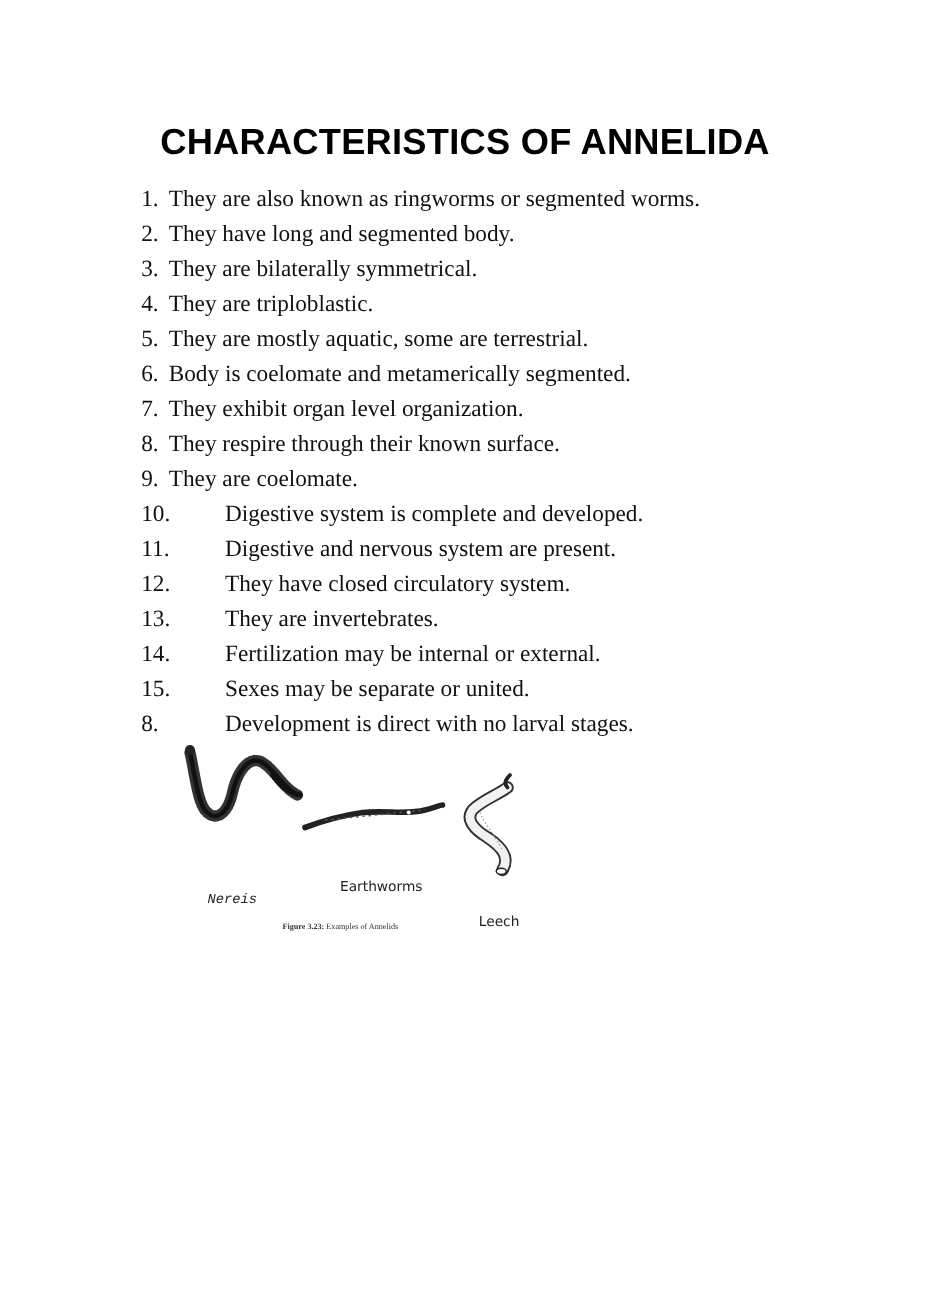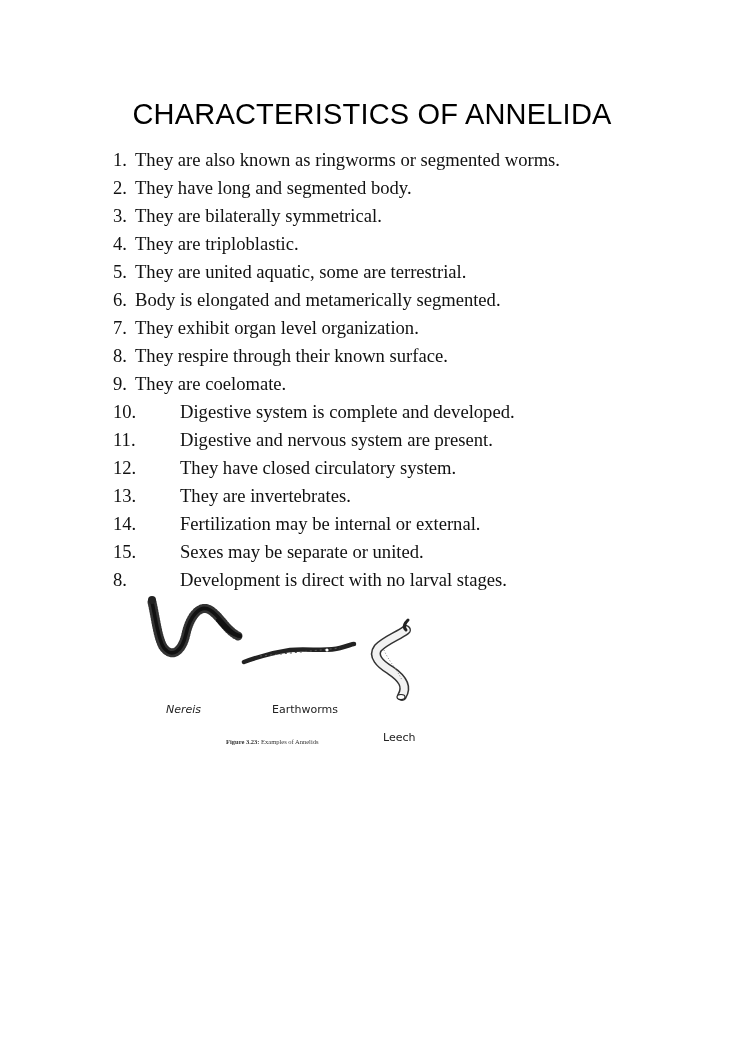--- a/index.html
+++ b/index.html
@@ -14,21 +14,21 @@
       overflow: hidden;
       color: #111111;
     }
     .page-title {
       position: absolute;
       left: 0;
       top: 94px;
       width: 744px;
       text-align: center;
       font-family: "Liberation Sans", sans-serif;
-      font-weight: normal;
+      font-weight: bold;
       font-size: 29px;
       letter-spacing: 0.2px;
       line-height: 40px;
       margin: 0;
       color: #000000;
     }
     .char-list {
       position: absolute;
       left: 0;
       top: 146px;
@@ -68,21 +68,21 @@
       width: 300px;
       height: 170px;
     }
     .figure svg { position: absolute; left: 0; top: 0; }
     .fig-label {
       position: absolute;
       font-family: "DejaVu Sans", sans-serif;
       font-size: 11px;
       color: #222;
     }
-    .fig-label.nereis { left: 26px; top: 113px; font-style: italic; }
+    .fig-label.nereis { left: 26px; top: 124px; font-style: italic; font-family: Liberation Mono, monospace; }
     .fig-label.earthworms { left: 132px; top: 113px; }
     .fig-label.leech { left: 243px; top: 113px; margin-top: 28px; }
     .fig-caption {
       position: absolute;
       left: 86px;
       top: 148px;
       font-family: "Liberation Serif", serif;
       font-size: 6.5px;
       color: #333;
       white-space: nowrap;
@@ -106,25 +106,25 @@
   <li class="char-item short">
       <span class="num">3.</span>
       <span class="text">They are bilaterally symmetrical.</span>
     </li>
   <li class="char-item short">
       <span class="num">4.</span>
       <span class="text">They are triploblastic.</span>
     </li>
   <li class="char-item short">
       <span class="num">5.</span>
-      <span class="text">They are united aquatic, some are terrestrial.</span>
+      <span class="text">They are mostly aquatic, some are terrestrial.</span>
     </li>
   <li class="char-item short">
       <span class="num">6.</span>
-      <span class="text">Body is elongated and metamerically segmented.</span>
+      <span class="text">Body is coelomate and metamerically segmented.</span>
     </li>
   <li class="char-item short">
       <span class="num">7.</span>
       <span class="text">They exhibit organ level organization.</span>
     </li>
   <li class="char-item short">
       <span class="num">8.</span>
       <span class="text">They respire through their known surface.</span>
     </li>
   <li class="char-item short">

